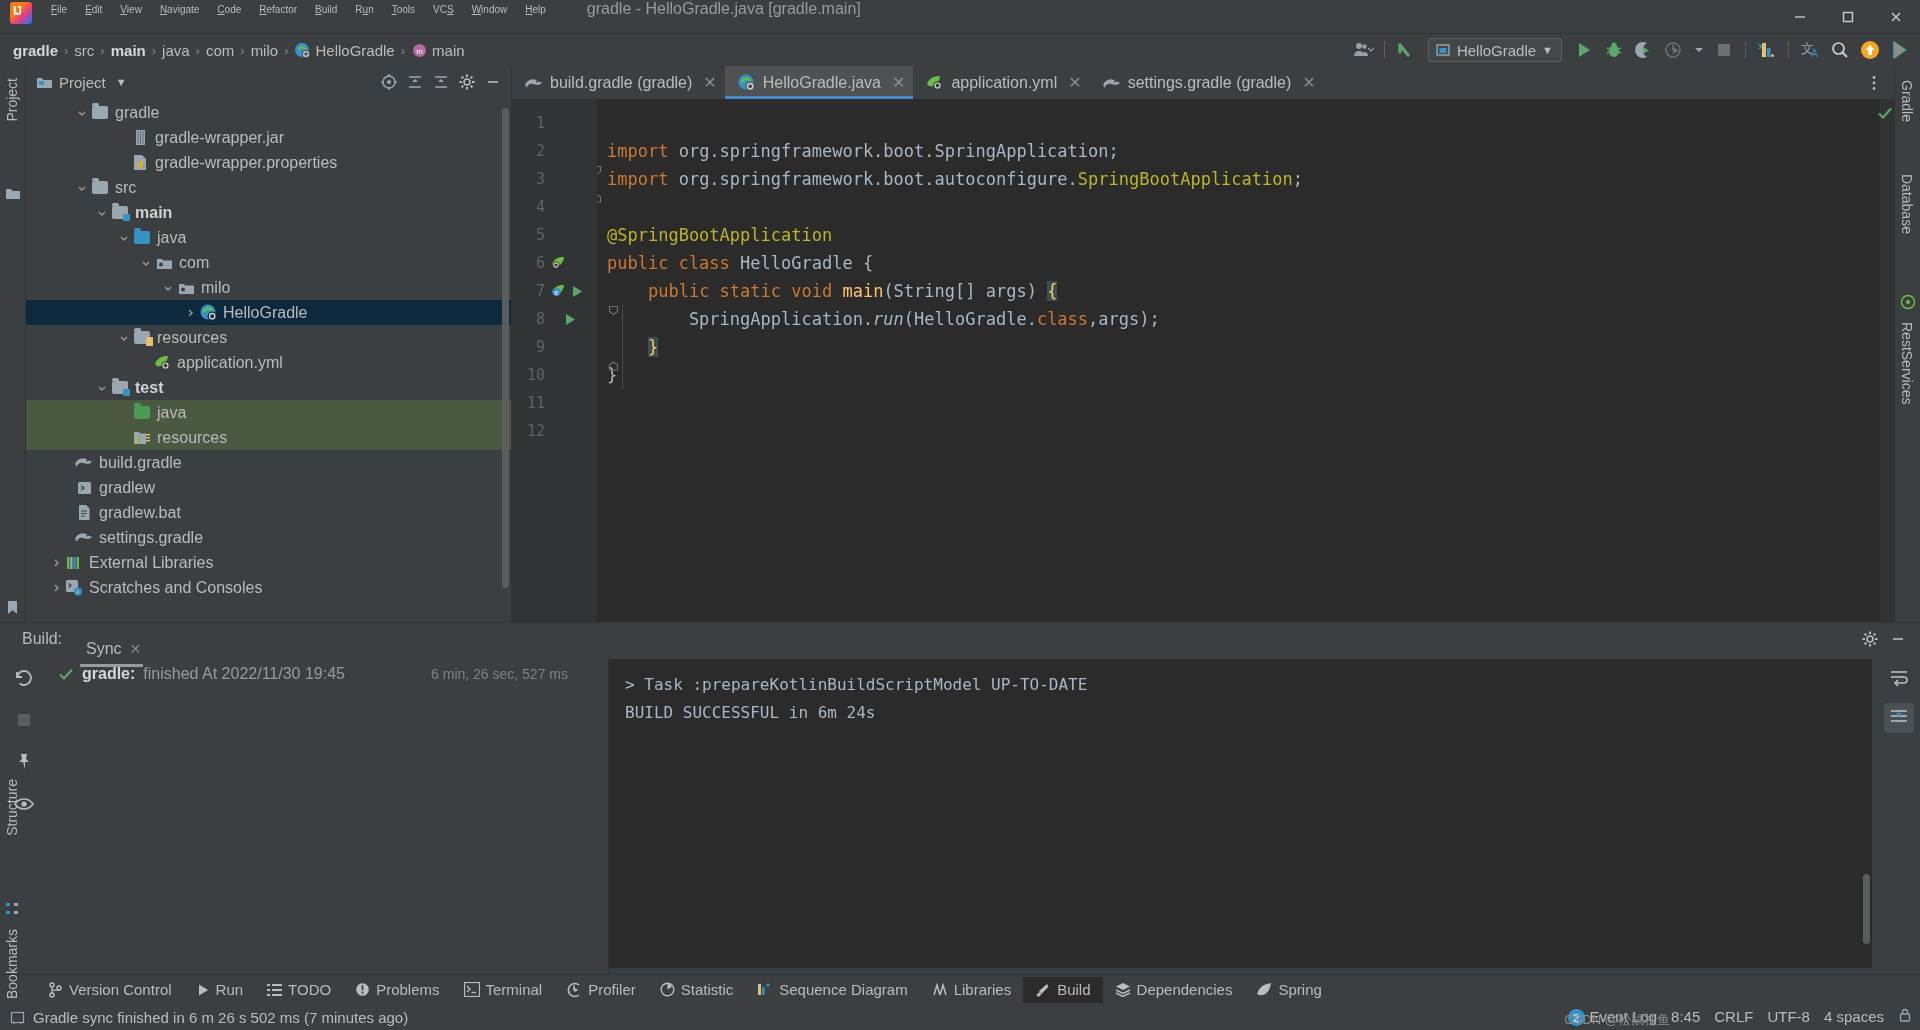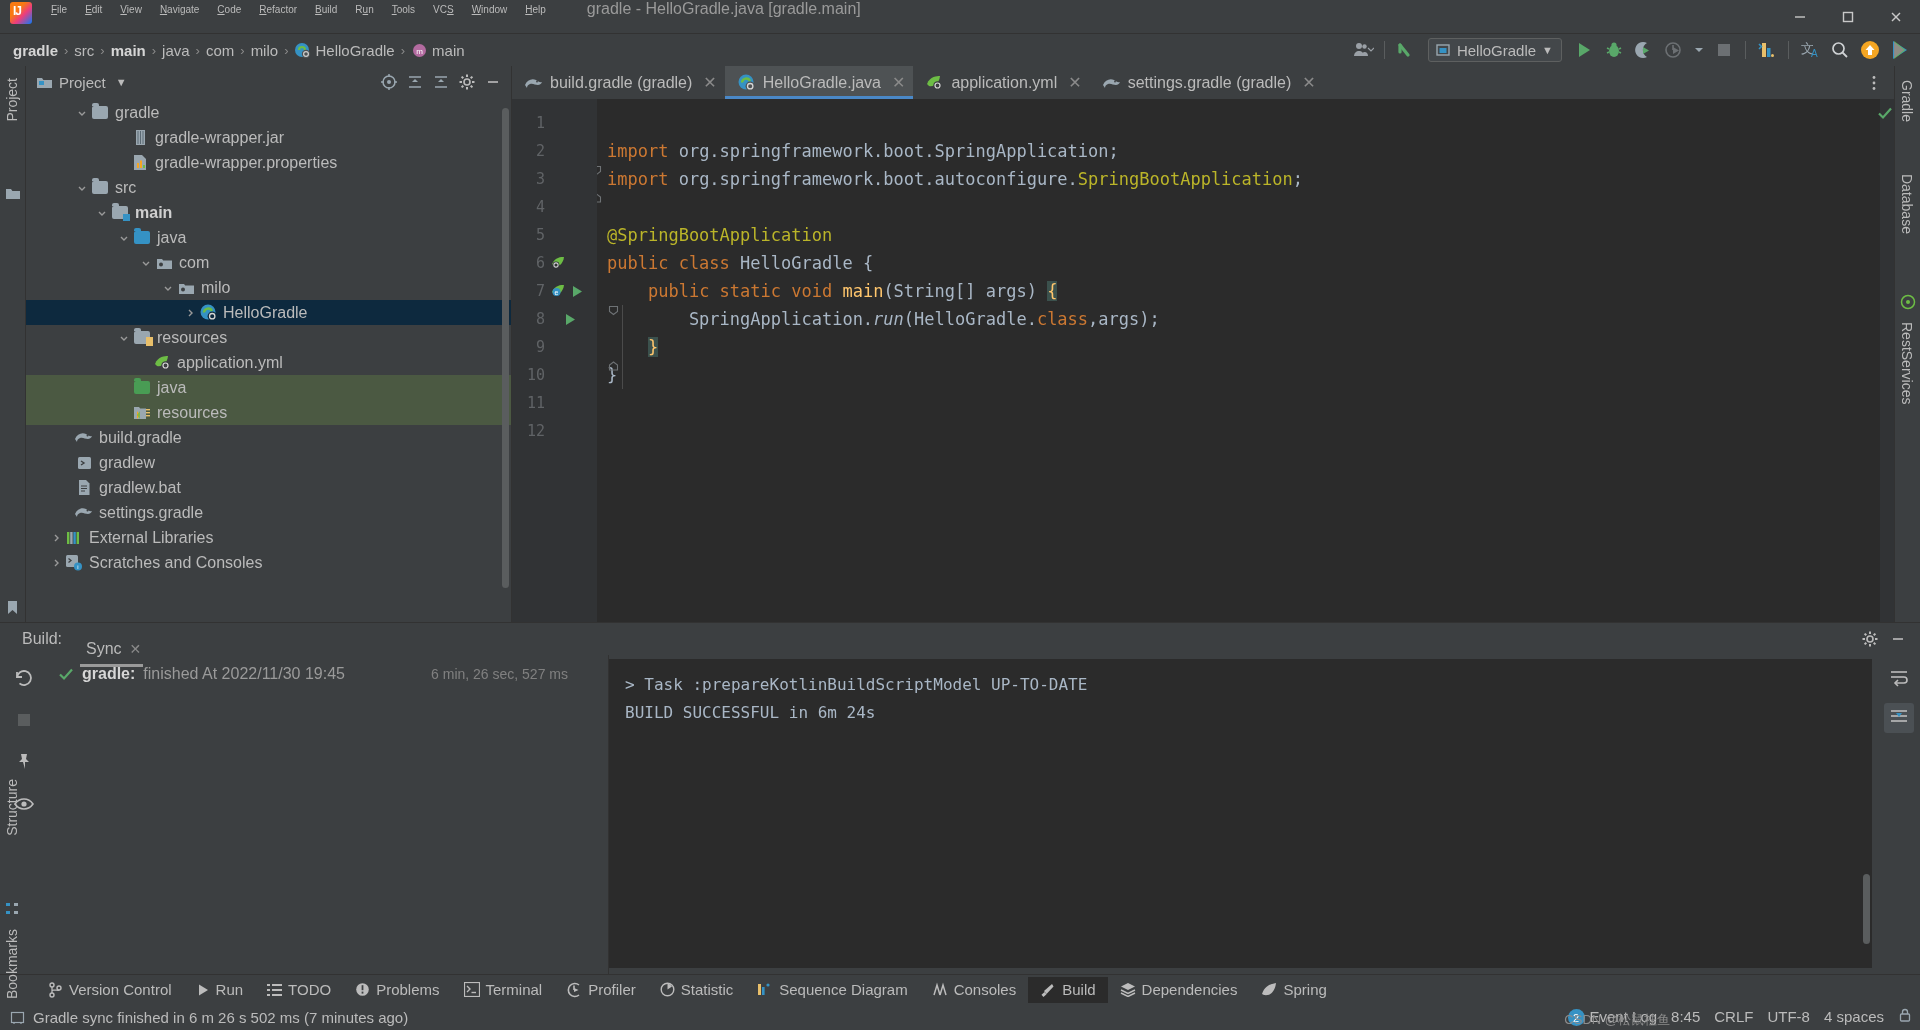--- a/index.html
+++ b/index.html
@@ -618,20 +618,34 @@
           <div class="ico">
             <svg width="19" height="17" viewBox="0 0 19 17">
                 <path d="M2 10c3-8 10-8 13-8-1 8-6 11-11 10z" fill="#6dbd45"></path>
                 <circle cx="12.5" cy="11.5" r="4.2" fill="#3c3f41"></circle>
                 <circle cx="12.5" cy="11.5" r="2.5" fill="none" stroke="#d6d6d6" stroke-width="1.2"></circle>
               </svg>
           </div>
           <div class="lbl">application.yml</div>
         </div>
 
+        <div class="row">
+          <div style="width:68px"></div>
+          <div class="arrow">
+              <svg width="10" height="10" viewBox="0 0 10 10" fill="none">
+                <path d="M2 4 L5 7 L8 4" stroke-width="1.4"></path>
+              </svg>
+            </div>
+          <div class="ico">
+            <div class="folder" style="position:relative">
+                <div class="badge-sq"></div>
+              </div>
+          </div>
+          <div class="lbl bold">test</div>
+        </div>
 
         <div class="row greenhl">
           <div style="width:106px"></div>
           <div class="ico">
               <div class="folder green"></div>
             </div>
           <div class="lbl">java</div>
         </div>
 
         <div class="row greenhl">
@@ -1120,21 +1134,21 @@
       </span>
       <span>Sequence Diagram</span>
     </div>
     <div class="tw-btn">
       <span>
         <svg width="16" height="15" viewBox="0 0 16 15">
             <path d="M2 13 L5 3 L8 13" stroke="#bcbcbc" stroke-width="1.5" fill="none"></path>
             <path d="M8 13 L11 3 L14 13" stroke="#bcbcbc" stroke-width="1.5" fill="none"></path>
           </svg>
       </span>
-      <span>Consoles</span>
+      <span>Libraries</span>
     </div>
     <div class="tw-btn active">
       <span>
         <svg width="16" height="15" viewBox="0 0 16 15">
             <path d="M12 2 L4 9 L6.5 12 L13.5 4.5 Z" fill="#bcbcbc"></path>
             <rect x="2" y="11" width="4" height="3" fill="#bcbcbc" transform="rotate(-40 4 12.5)"></rect>
           </svg>
       </span>
       <span>Build</span>
     </div>

